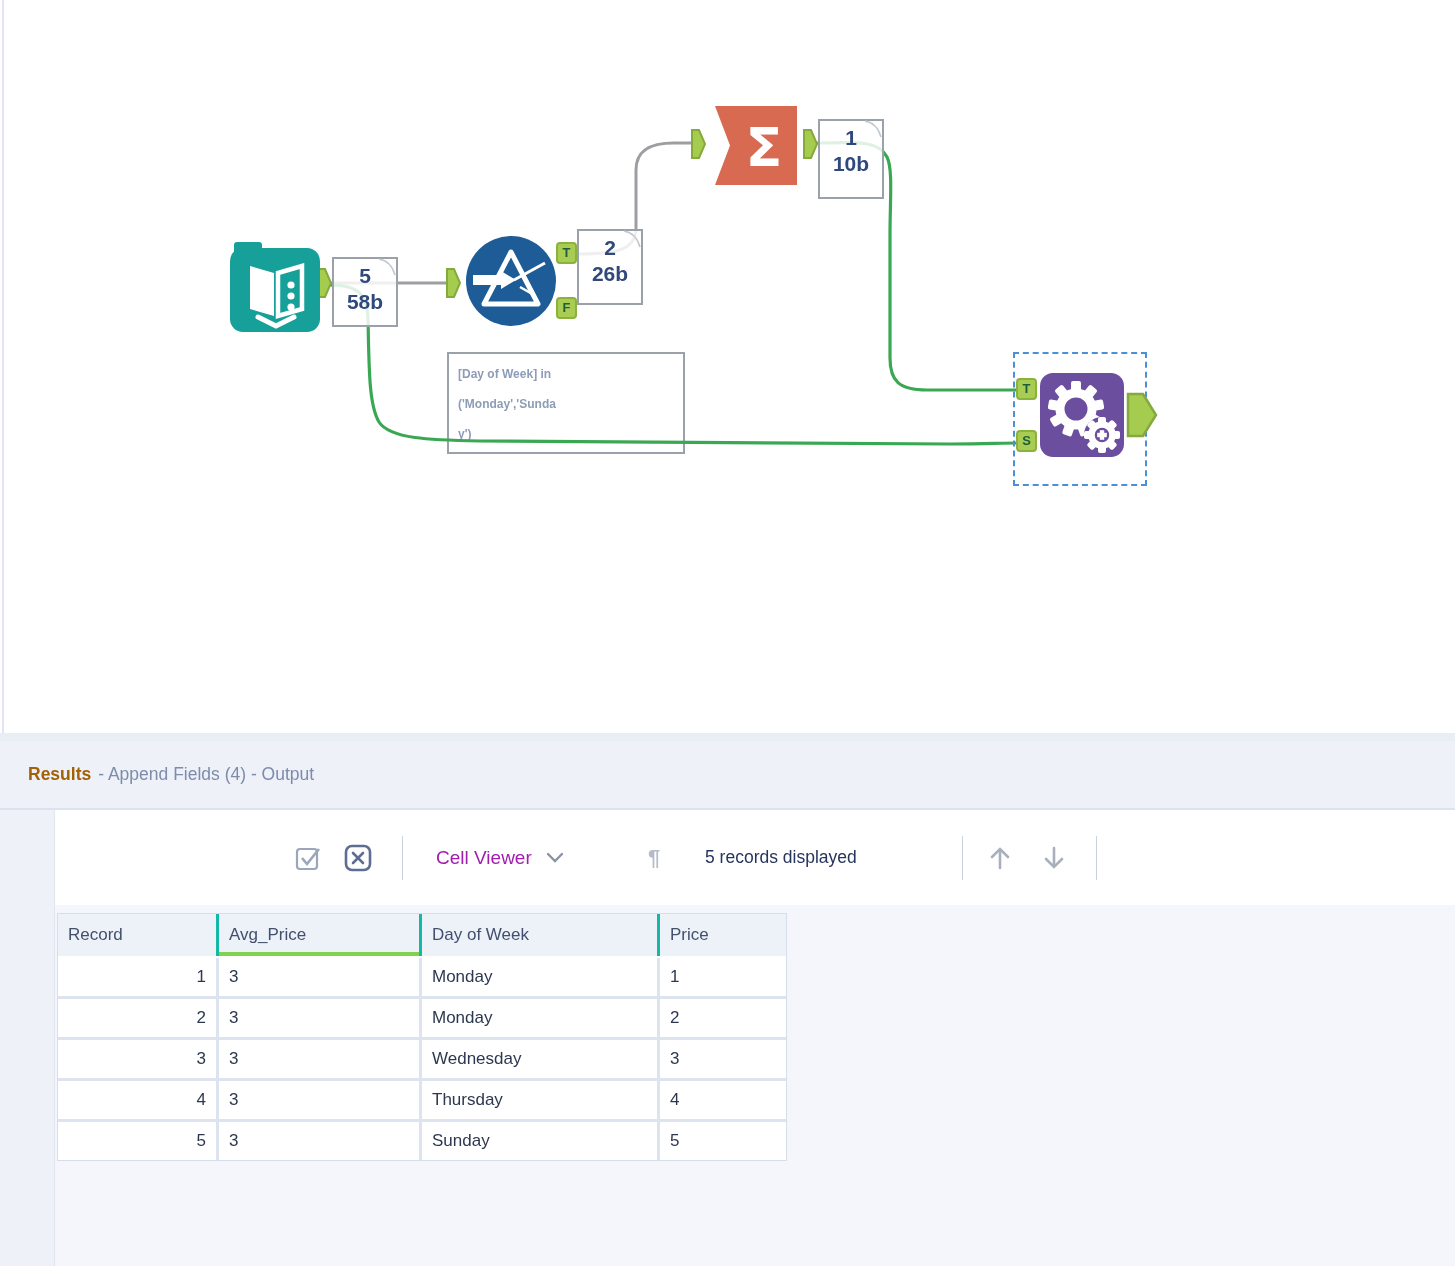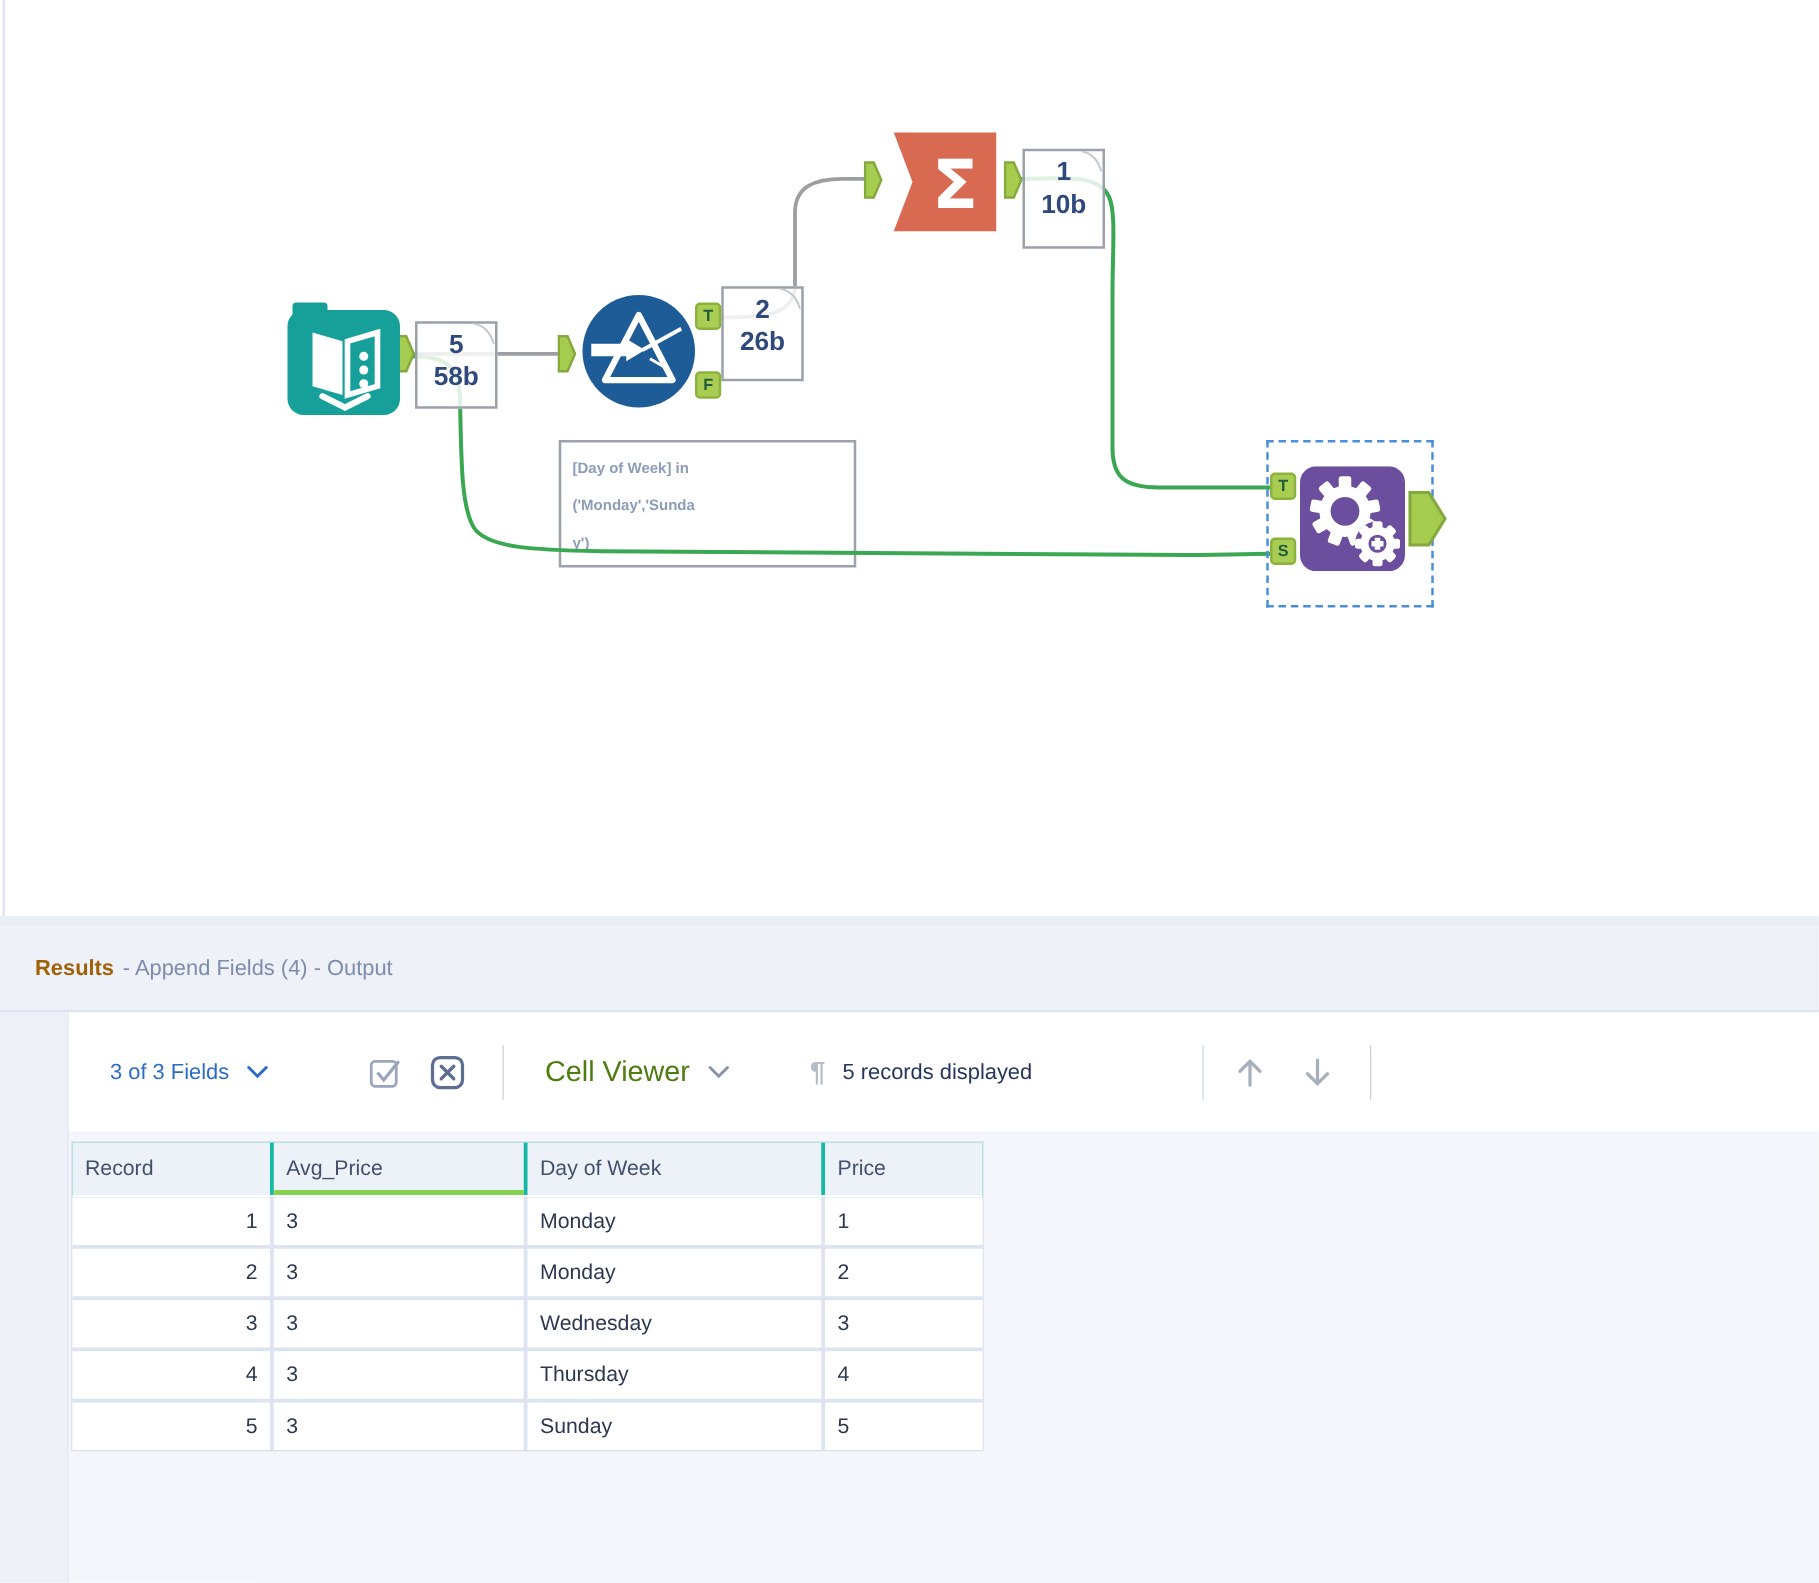--- a/index.html
+++ b/index.html
@@ -32,21 +32,21 @@
   #results-header .t1{font-weight:bold;color:#a16207;margin-right:7px;}
   #results-header .t2{color:#7d8cab;}
   #header-underline{left:0;top:808px;width:1455px;height:2px;background:#dde3ee;}
 
   #icon-strip{left:0;top:810px;width:55px;height:456px;background:#eef1f8;border-right:1px solid #e0e6f0;box-sizing:border-box;}
 
   #toolbar{left:55px;top:810px;width:1400px;height:95px;background:#ffffff;}
   .tb{position:absolute;top:0;height:95px;display:flex;align-items:center;}
   .tb-divider{position:absolute;top:26px;width:1px;height:44px;background:#c9d2e0;}
   .fields-label{color:#2a6cc6;font-size:17.5px;}
-  .cellviewer-label{color:#4d7c0f;font-size:23px;}
+  .cellviewer-label{color:#a21caf;font-size:19px;}
   .records-label{color:#26355e;font-size:17.5px;}
   .pilcrow{color:#b5bbc7;font-size:22px;font-weight:bold;}
 
   #grid-area{left:55px;top:905px;width:1400px;height:361px;background:#f4f6fb;}
   #tbl{position:absolute;left:2px;top:8px;width:728px;border:1px solid #d6deea;background:#fff;}
   .tbl-head{display:grid;grid-template-columns:158px 200px 235px 126px;column-gap:3px;background:#14b8a6;
     border-bottom:2px solid #fff;}
   .hcell{background:#edf1f8;height:42px;display:flex;align-items:center;color:#42506e;font-size:17px;
     padding:0 10px;box-sizing:border-box;position:relative;}
   .hl-bar{position:absolute;left:0;right:0;bottom:0;height:4px;background:#82d24f;}
@@ -185,26 +185,20 @@
 <div id="icon-strip" class="abs">
   
   
   
   
   
   
 </div>
 
 <div id="toolbar" class="abs">
-  <div class="tb" style="left:33px;">
-    <span class="fields-label">3 of 3 Fields</span>
-    <svg width="18" height="12" style="margin-left:14px;">
-      <polyline points="2,2 9,9 16,2" fill="none" stroke="#2a6cc6" stroke-width="2.4" stroke-linecap="round"></polyline>
-      </svg>
-  </div>
   <div class="tb" style="left:240px;">
     <svg width="28" height="28">
       <rect x="2" y="5" width="20" height="20" rx="3" fill="none" stroke="#9aa6bb" stroke-width="2.2"></rect>
       <polyline points="7,14 12,20 24,5" fill="none" stroke="#9aa6bb" stroke-width="2.6"></polyline>
       </svg>
   </div>
   <div class="tb" style="left:289px;">
     <svg width="28" height="28">
       <rect x="2" y="2" width="24" height="24" rx="6" fill="none" stroke="#5d6e92" stroke-width="2.6"></rect>
       <line x1="9" y1="9" x2="19" y2="19" stroke="#5d6e92" stroke-width="2.6" stroke-linecap="round"></line>
@@ -214,21 +208,21 @@
   <div class="tb-divider" style="left:347px;"></div>
   <div class="tb" style="left:381px;">
     <span class="cellviewer-label">Cell Viewer</span>
     <svg width="18" height="12" style="margin-left:14px;">
       <polyline points="2,2 9,9 16,2" fill="none" stroke="#8a93a6" stroke-width="2.4" stroke-linecap="round"></polyline>
       </svg>
   </div>
   <div class="tb" style="left:593px;">
     <span class="pilcrow">¶</span>
   </div>
-  <div class="tb" style="left:619px;justify-content:flex-end;">
+  <div class="tb" style="left:650px;justify-content:flex-end;">
     <span class="records-label">5 records displayed</span>
   </div>
   <div class="tb-divider" style="left:907px;"></div>
   <div class="tb" style="left:931px;">
     <svg width="28" height="28">
       <line x1="14" y1="24" x2="14" y2="6" stroke="#a9b0bd" stroke-width="2.6" stroke-linecap="round"></line>
       <polyline points="6,13 14,5 22,13" fill="none" stroke="#a9b0bd" stroke-width="2.6" stroke-linecap="round"></polyline>
       </svg>
   </div>
   <div class="tb" style="left:985px;">

